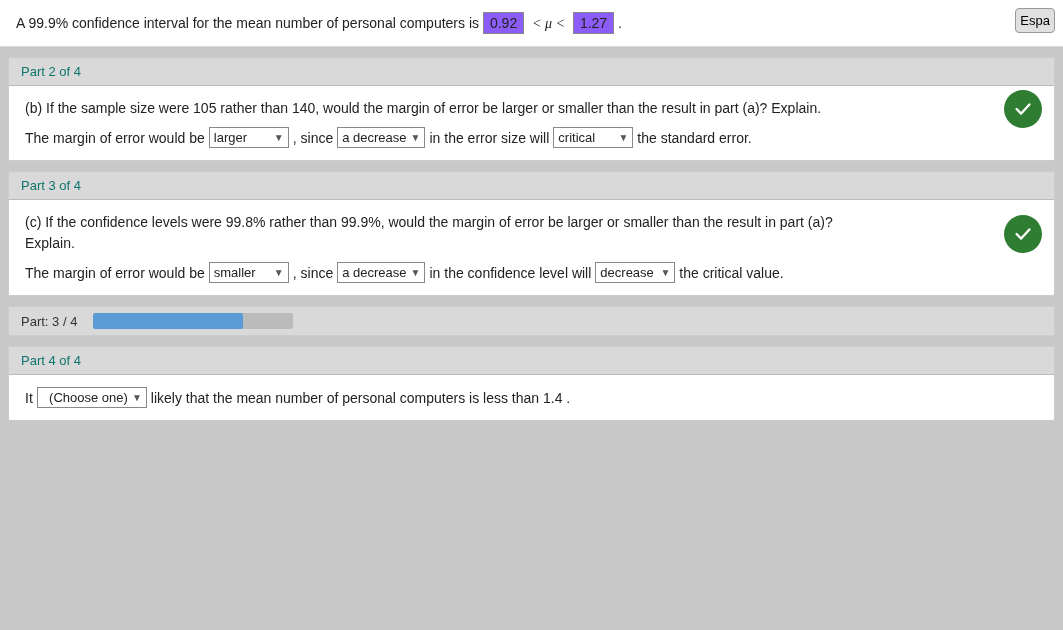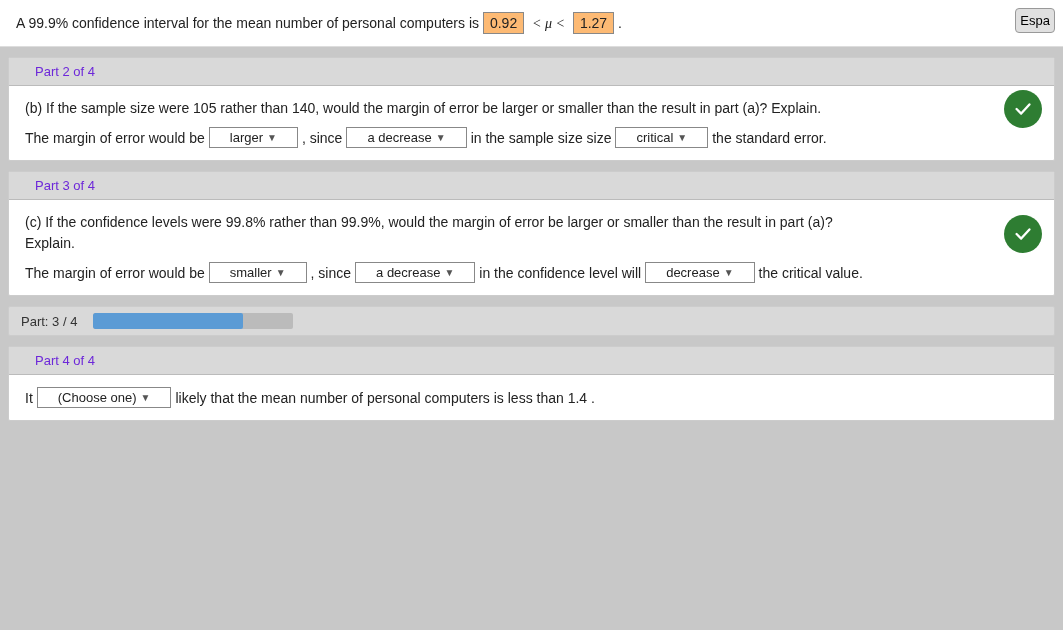--- a/index.html
+++ b/index.html
@@ -26,21 +26,21 @@
       border-bottom: 1px solid #ddd;
     }
     .top-bar-text {
       font-size: 14px;
       color: #222;
     }
     .inline-box {
       display: inline-block;
       border: 1px solid #888;
       padding: 2px 6px;
-      background: #fdba74;
+      background: #8b5cf6;
       font-size: 14px;
       min-width: 40px;
       text-align: center;
     }
     .espa-btn {
       position: absolute;
       top: 8px;
       right: 8px;
       background: #e0e0e0;
       border: 1px solid #999;
@@ -51,24 +51,24 @@
     }
     .section {
       background: white;
       margin: 10px 8px;
       border: 1px solid #ccc;
       border-radius: 2px;
       position: relative;
     }
     .section-header {
       background: #d9d9d9;
-      padding: 6px 26px;
+      padding: 6px 12px;
       font-size: 13px;
       font-weight: normal;
-      color: #6d28d9;
+      color: #0f766e;
       border-bottom: 1px solid #bbb;
     }
     .section-body {
       padding: 12px 16px;
     }
     .section-body p {
       margin-bottom: 8px;
       line-height: 1.5;
       color: #222;
     }
@@ -96,21 +96,21 @@
     }
     .check-circle svg {
       width: 22px;
       height: 22px;
     }
     .dropdown-select {
       display: inline-flex;
       align-items: center;
       border: 1px solid #888;
       background: white;
-      padding: 2px 20px;
+      padding: 2px 4px;
       font-size: 13px;
       cursor: pointer;
       min-width: 80px;
     }
     .dropdown-select span.val {
       flex: 1;
     }
     .dropdown-arrow {
       display: inline-block;
       margin-left: 4px;
@@ -170,21 +170,21 @@
         <span>The margin of error would be</span>
         <div class="dropdown-select">
           <span class="val">larger</span>
           <span class="dropdown-arrow">▼</span>
         </div>
         <span>, since</span>
         <div class="dropdown-select">
           <span class="val">a decrease</span>
           <span class="dropdown-arrow">▼</span>
         </div>
-        <span>in the sample size size</span>
+        <span>in the error size will</span>
         <div class="dropdown-select">
           <span class="val">critical</span>
           <span class="dropdown-arrow">▼</span>
         </div>
         <span>the standard error.</span>
       </div>
     </div>
     <div class="check-circle">
       <svg viewBox="0 0 24 24" fill="none" xmlns="http://www.w3.org/2000/svg">
         <path d="M5 12l5 5L19 7" stroke="white" stroke-width="2.5" stroke-linecap="round" stroke-linejoin="round"></path>

